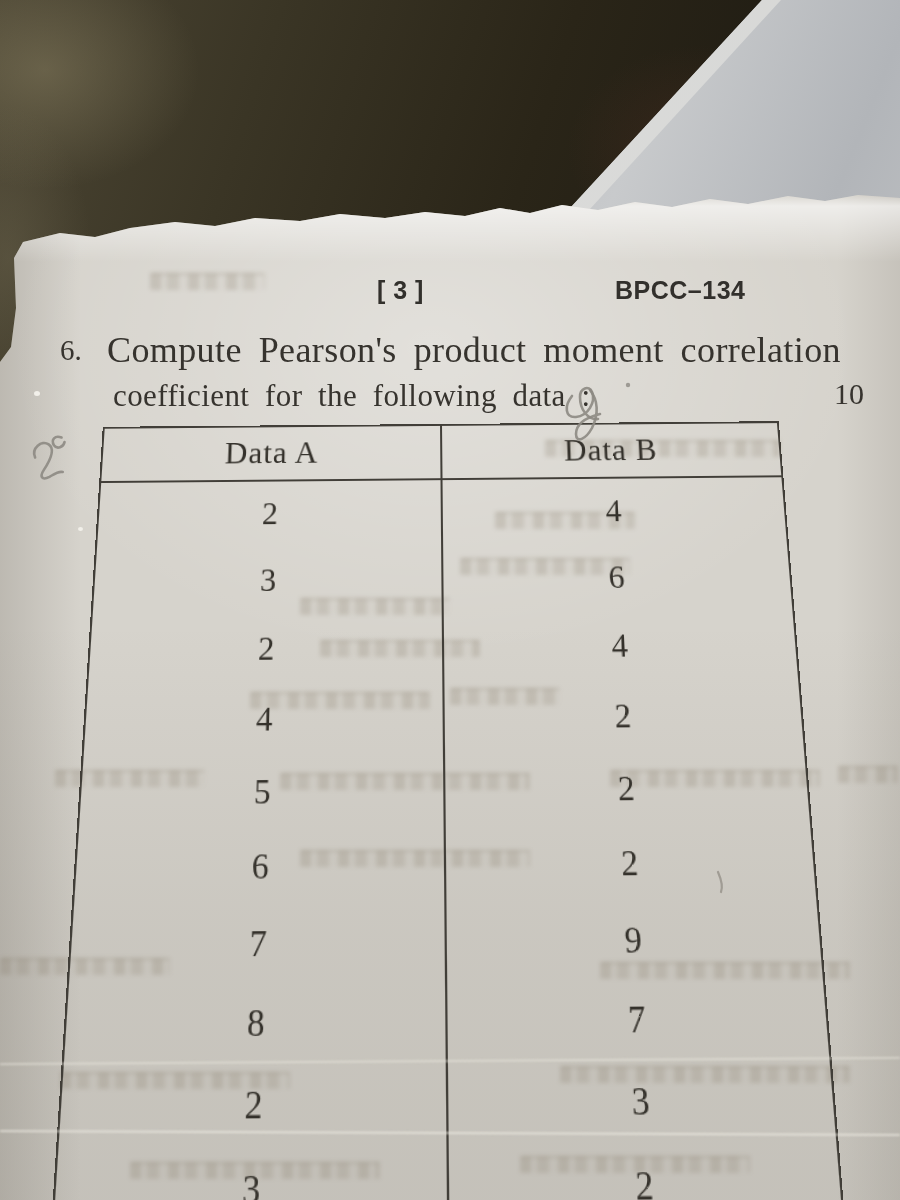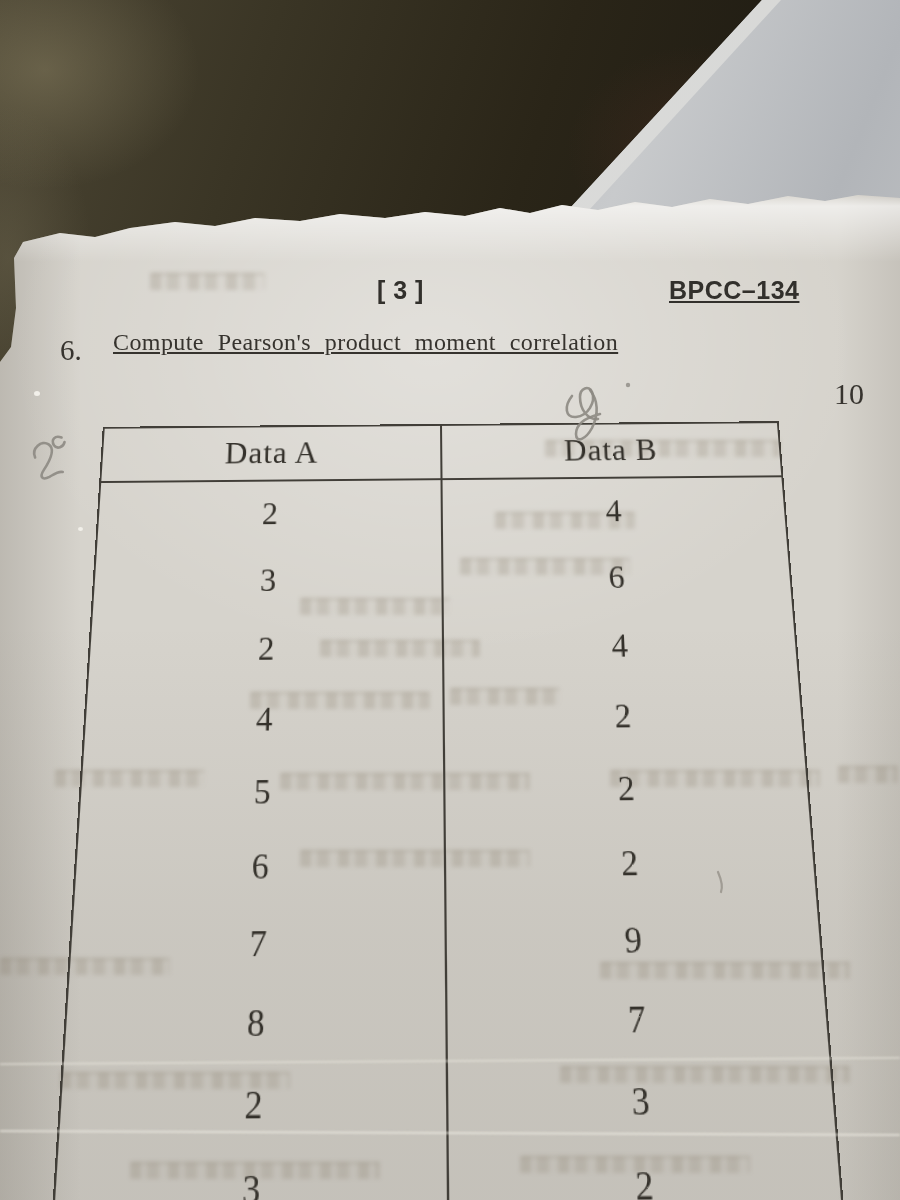--- a/index.html
+++ b/index.html
@@ -42,25 +42,25 @@
   .crease{position:absolute;left:0;right:0;height:2px;filter:blur(1px);}
   .crease.c1{top:1060px;background:rgba(236,233,226,.55);transform:rotate(-.4deg);}
   .crease.c2{top:1132px;background:rgba(242,239,232,.65);transform:rotate(.25deg);}
   .speck{position:absolute;background:#f2f0ea;border-radius:50%;filter:blur(.6px);}
   
   .page-head span{
     position:absolute;font-family:"Liberation Sans",sans-serif;font-weight:bold;
     font-size:25px;color:#32302c;letter-spacing:.5px;
   }
   .pnum{left:377px;top:276px;}
-  .ccode{left:669px;top:276px;text-decoration:underline;}
+  .ccode{left:615px;top:276px;}
   
   .q{position:absolute;color:#36332e;}
   .qnum{left:60px;top:334px;font-size:29px;}
-  .qline1{left:113px;top:329px;font-size:24px;word-spacing:7.5px;letter-spacing:.4px;white-space:nowrap;text-decoration:underline;}
+  .qline1{left:107px;top:329px;font-size:36px;word-spacing:7.5px;letter-spacing:.4px;white-space:nowrap;}
   .qline2{left:113px;top:378px;font-size:31px;word-spacing:7.5px;letter-spacing:.4px;white-space:nowrap;}
   .qmarks{left:810px;top:377px;font-size:30px;margin-left:24px;}
   
   .table3d{
     position:absolute;left:103px;top:424px;width:676px;height:760px;
     transform-origin:50% 0;
     transform:perspective(1400px) rotateX(17deg) rotate(-0.5deg);
     border:2px solid #413e38;border-bottom:none;
     box-sizing:border-box;
   }
@@ -112,20 +112,21 @@
     <div class="ghost" style="left:130px;top:1162px;width:250px;"></div>
     <div class="ghost" style="left:520px;top:1156px;width:230px;"></div>
 
     <div class="page-head">
       <span class="pnum">[ 3 ]</span>
       <span class="ccode">BPCC–134</span>
     </div>
 
     <span class="q qnum">6.</span>
     <span class="q qline1">Compute Pearson's product moment correlation</span>
+    <span class="q qline2">coefficient for the following data :</span>
     <span class="q qmarks">10</span>
 
     <div class="table3d">
       <table>
         <thead>
           <tr>
             <th>Data A</th>
             <th>Data B</th>
           </tr>
         </thead>

